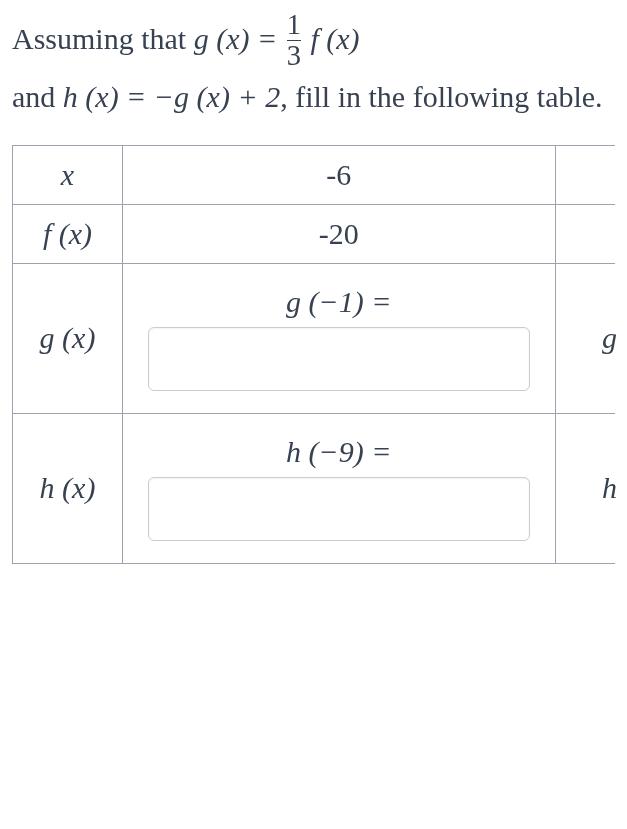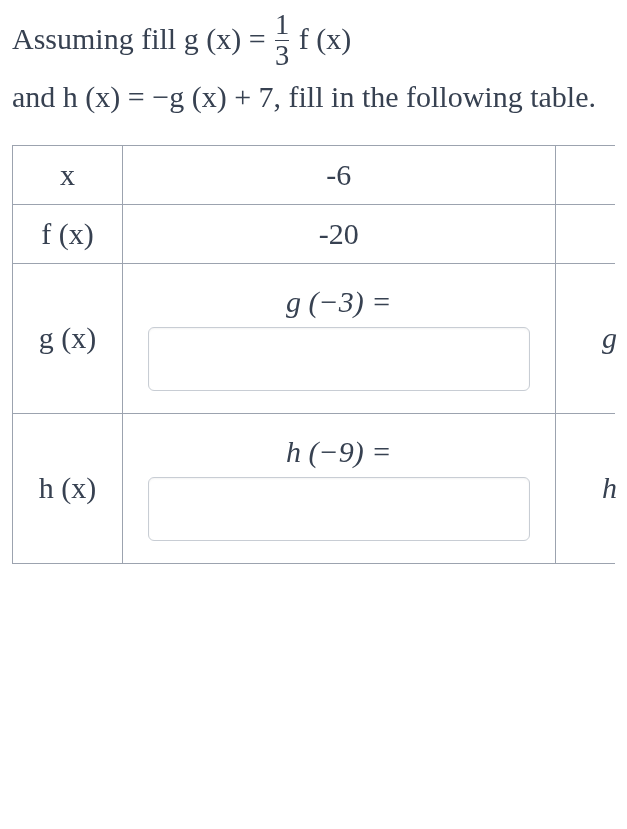--- a/index.html
+++ b/index.html
@@ -12,20 +12,21 @@
     width: 627px;
   }
   .prompt-text {
     font-size: 30px;
     line-height: 1.6;
     margin-bottom: 24px;
     color: #374151;
   }
   .math-var {
     font-family: 'Times New Roman', Georgia, serif;
+    font-style: italic;
   }
   .frac {
     display: inline-block;
     vertical-align: middle;
     text-align: center;
     font-size: 0.95em;
     line-height: 1.05;
     position: relative;
     top: -2px;
     margin: 0 2px;
@@ -77,48 +78,48 @@
     transform: translateY(-50%);
     font-style: italic;
     font-family: 'Times New Roman', Georgia, serif;
   }
   .tall-row td.label-cell { height: 150px; }
 </style>
 </head>
 <body>
 
 <div class="prompt-text">
-  <span>Assuming fill </span>
+  <span>Assuming that </span>
   <span class="math-var">g (x) = </span>
   <span class="frac">
     <span class="num">1</span>
     <span class="den">3</span>
   </span>
   <span class="math-var"> f (x)</span>
   <br>
   <span>and </span>
-  <span class="math-var">h (x) = −g (x) + 7</span><span>, fill in the following table.</span>
+  <span class="math-var">h (x) = −g (x) + 2</span><span>, fill in the following table.</span>
 </div>
 
 <table class="data-table">
   <tbody>
       <tr>
     <td class="label-cell"><span class="math-var">x</span></td>
     <td>-6</td>
     <td class="partial-col"></td>
   </tr>
   <tr>
     <td class="label-cell"><span class="math-var">f (x)</span></td>
     <td>-20</td>
     <td class="partial-col"></td>
   </tr>
   <tr class="tall-row">
     <td class="label-cell"><span class="math-var">g (x)</span></td>
     <td>
-      <span class="eq-label">g (−3) =</span>
+      <span class="eq-label">g (−1) =</span>
       <input class="answer-input" type="text" value="" style="">
     </td>
     <td class="partial-col">
           <span class="partial-glyph">g</span>
         </td>
   </tr>
   <tr class="tall-row">
     <td class="label-cell"><span class="math-var">h (x)</span></td>
     <td>
       <span class="eq-label">h (−9) =</span>

